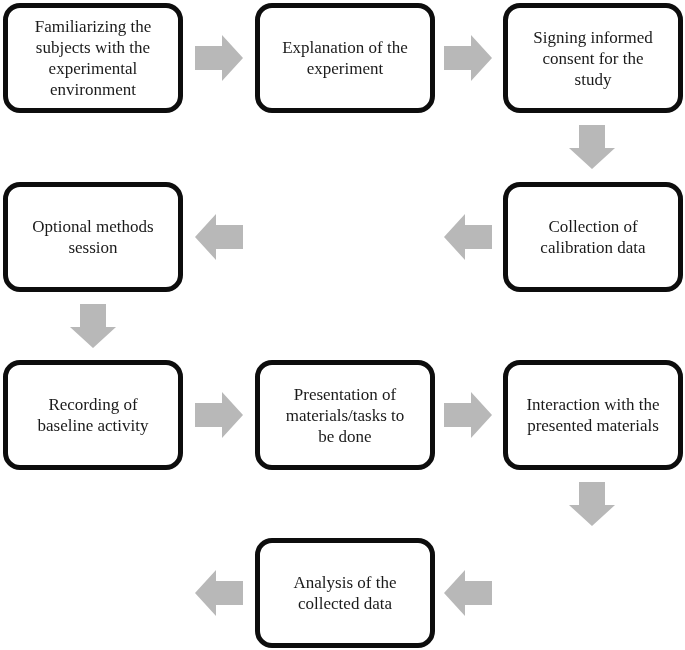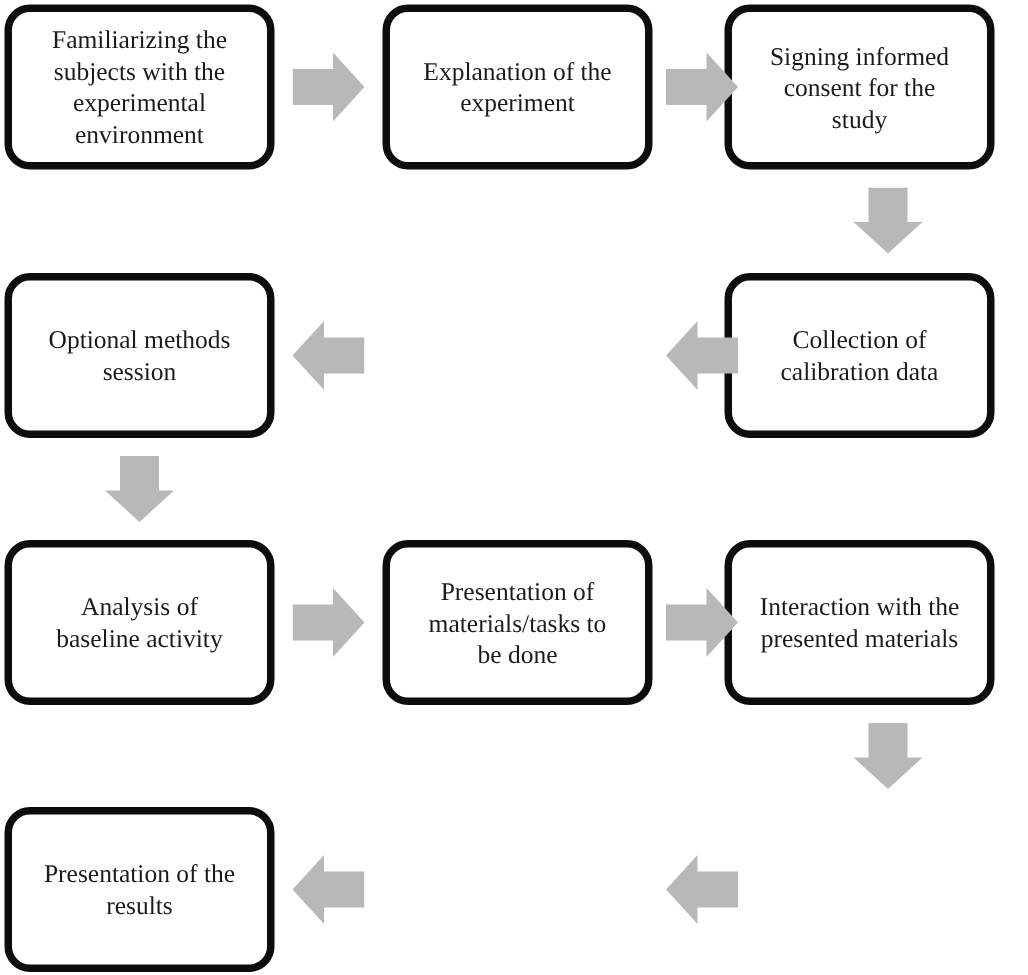--- a/index.html
+++ b/index.html
@@ -26,21 +26,21 @@
     border-radius:17px;
     display:flex;align-items:center;justify-content:center;
     text-align:center;
     padding:4px 6px;
   }
   .step .label{
     font-size:17px;line-height:21px;
     color:var(--text-color);
     white-space:pre-line;
   }
-  .c1{left:3px;} .c2{left:255px;} .c3{left:483px;}
+  .c1{left:3px;} .c2{left:255px;} .c3{left:503px;}
   .r1{top:3px;}  .r2{top:182px;}  .r3{top:360px;} .r4{top:538px;}
 
   .connector{position:absolute;color:var(--arrow-color);line-height:0;}
   .connector svg{display:block;}
   .conn-1-2 {left:195px;top:35px;}
   .conn-2-3 {left:444px;top:35px;}
   .conn-3-4 {left:569px;top:125px;}
   .conn-4-5 {left:444px;top:214px;}
   .conn-5-6 {left:195px;top:214px;}
   .conn-6-7 {left:70px;top:304px;}
@@ -74,36 +74,36 @@
   <div class="step r2 c3">
     <span class="label">Collection of
 calibration data</span>
   </div>
   <div class="step r2 c1">
     <span class="label">Optional methods
 session</span>
   </div>
 
   <div class="step r3 c1">
-    <span class="label">Analysis of
+    <span class="label">Recording of
 baseline activity</span>
   </div>
   <div class="step r3 c2">
     <span class="label">Presentation of
 materials/tasks to
 be done</span>
   </div>
   <div class="step r3 c3">
     <span class="label">Interaction with the
 presented materials</span>
   </div>
 
-  <div class="step r4 c1">
-    <span class="label">Presentation of the
-results</span>
+  <div class="step r4 c2">
+    <span class="label">Analysis of the
+collected data</span>
   </div>
 
   <div class="connector conn-1-2">
     <svg width="48" height="46" viewBox="0 0 48 46">
         <polygon points="0,11 27,11 27,0 48,23 27,46 27,35 0,35" fill="currentColor"></polygon>
       </svg>
   </div>
   <div class="connector conn-2-3">
     <svg width="48" height="46" viewBox="0 0 48 46">
         <polygon points="0,11 27,11 27,0 48,23 27,46 27,35 0,35" fill="currentColor"></polygon>

